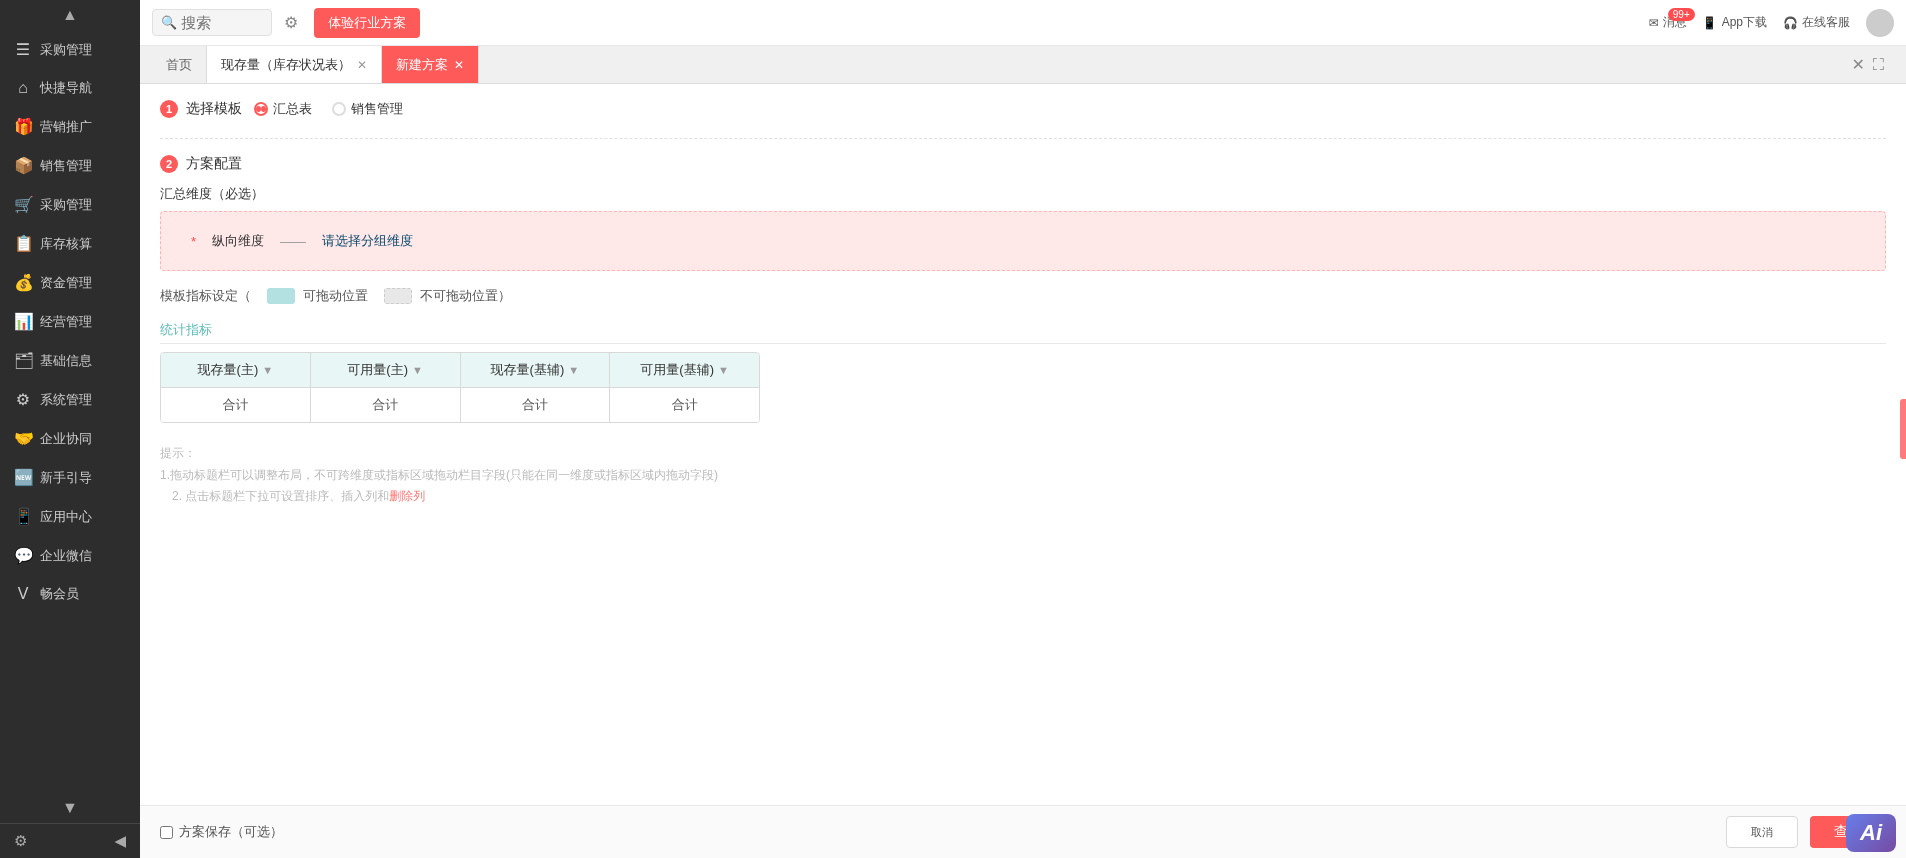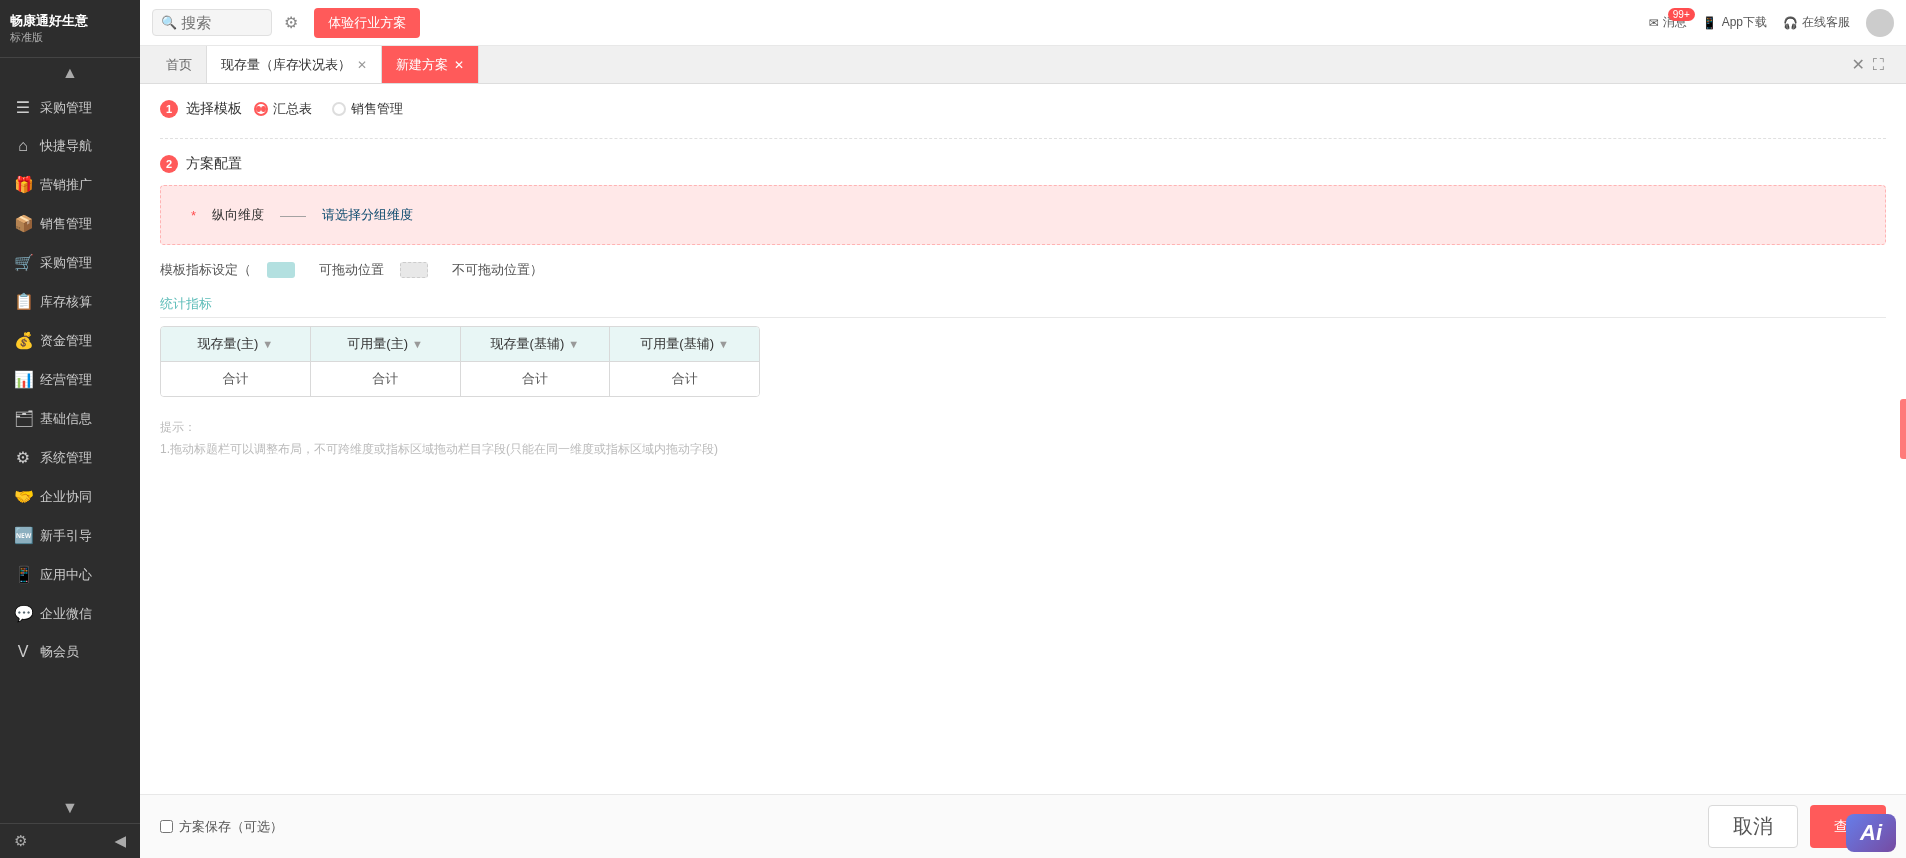--- a/index.html
+++ b/index.html
@@ -314,21 +314,21 @@
       display: flex;
       align-items: center;
       gap: 16px;
       margin-bottom: 16px;
       font-size: 13px;
       color: #555;
     }
     .indicator-item {
       display: flex;
       align-items: center;
-      gap: 24px;
+      gap: 8px;
     }
     .indicator-box {
       width: 28px;
       height: 16px;
       border-radius: 3px;
       background: #b3e0e0;
     }
     .indicator-box.grey {
       background: #e8e8e8;
       border: 1px dashed #ccc;
@@ -418,21 +418,21 @@
     }
     .bottom-buttons {
       display: flex;
       gap: 12px;
     }
     .btn-cancel {
       background: #fff;
       border: 1px solid #d9d9d9;
       border-radius: 4px;
       padding: 7px 24px;
-      font-size: 20px;
+      font-size: 11px;
       color: #555;
       cursor: pointer;
     }
     .btn-query {
       background: #ff5a5a;
       border: none;
       border-radius: 4px;
       padding: 7px 24px;
       font-size: 14px;
       color: #fff;
@@ -462,24 +462,20 @@
       padding: 6px 14px;
       font-size: 22px;
       font-weight: bold;
       font-style: italic;
     }
   </style>
 </head>
 <body>
 
 <div class="sidebar">
-  <div class="sidebar-logo">
-    <div class="logo-text">畅康通好生意</div>
-    <div class="logo-sub">标准版</div>
-  </div>
   <button class="sidebar-scroll-btn">▲</button>
   <div class="sidebar-scroll">
     <div class="sidebar-item">
       <span class="icon">☰</span>
       <span>采购管理</span>
     </div>
     <div class="sidebar-item">
       <span class="icon">⌂</span>
       <span>快捷导航</span>
     </div>
@@ -611,20 +607,21 @@
       </div>
 
       <hr style="border:none;border-top:1px dashed #e0e0e0;margin-bottom:16px;">
 
       <div class="section">
         <div class="section-header">
           <div class="section-num">2</div>
           <div class="section-title">方案配置</div>
         </div>
 
+        <div class="dimension-label">汇总维度（必选）</div>
 
         <div class="dimension-box">
           <div class="dimension-row">
             <span class="dim-required">*</span>
             <span class="dim-label">纵向维度</span>
             <span class="dim-dash">——</span>
             <span class="dim-placeholder">请选择分组维度</span>
           </div>
         </div>
 
@@ -666,20 +663,23 @@
               <div class="stats-body-cell">合计</div>
               <div class="stats-body-cell">合计</div>
               <div class="stats-body-cell">合计</div>
             </div>
           </div>
         </div>
 
         <div class="tips-section">
           <span>提示：</span>
           <div>1.拖动标题栏可以调整布局，不可跨维度或指标区域拖动栏目字段(只能在同一维度或指标区域内拖动字段)</div>
+          <div>
+            <span>　2. 点击标题栏下拉可设置排序、插入列和</span><span style="color:#ff7875;">删除列</span>
+          </div>
         </div>
       </div>
     </div>
 
     <div class="bottom-bar">
       <div class="save-scheme">
         <input type="checkbox" style="">
         <span>方案保存（可选）</span>
       </div>
       <div class="bottom-buttons">

